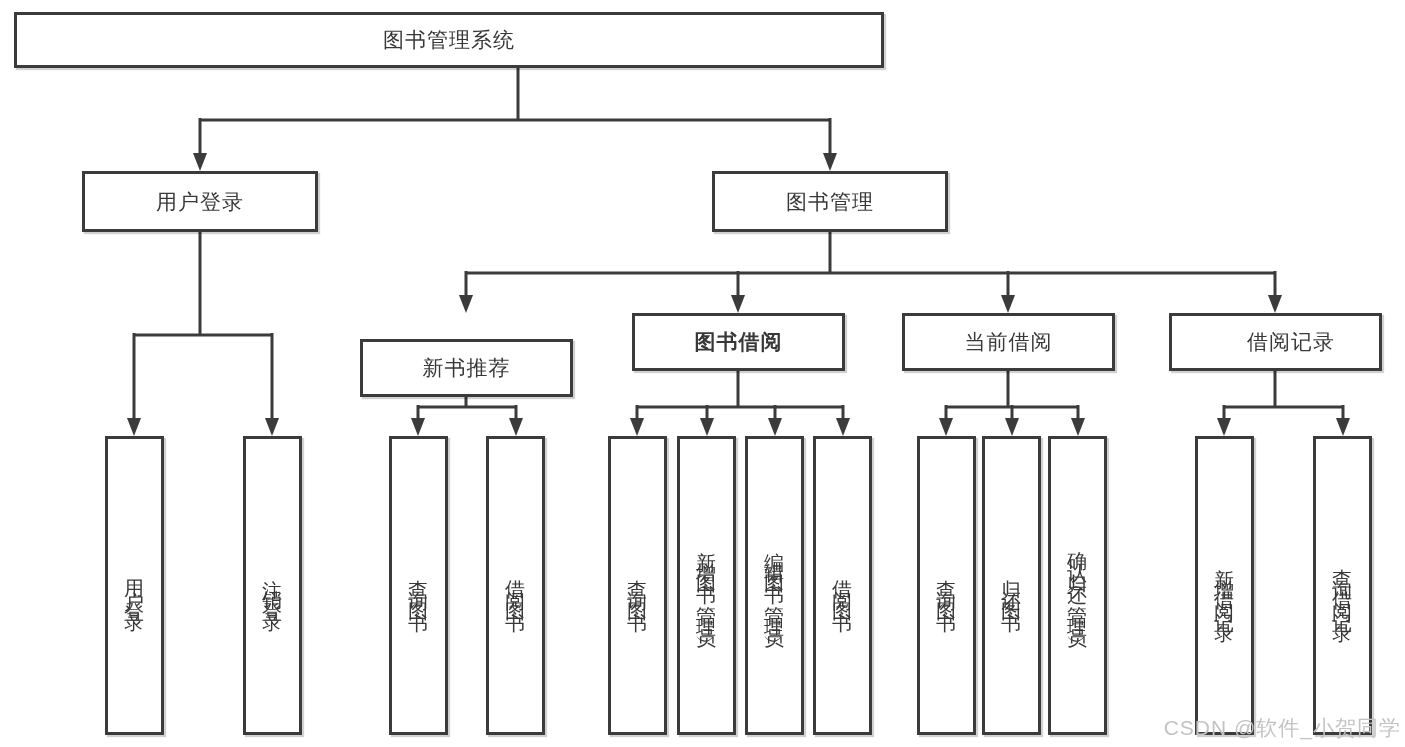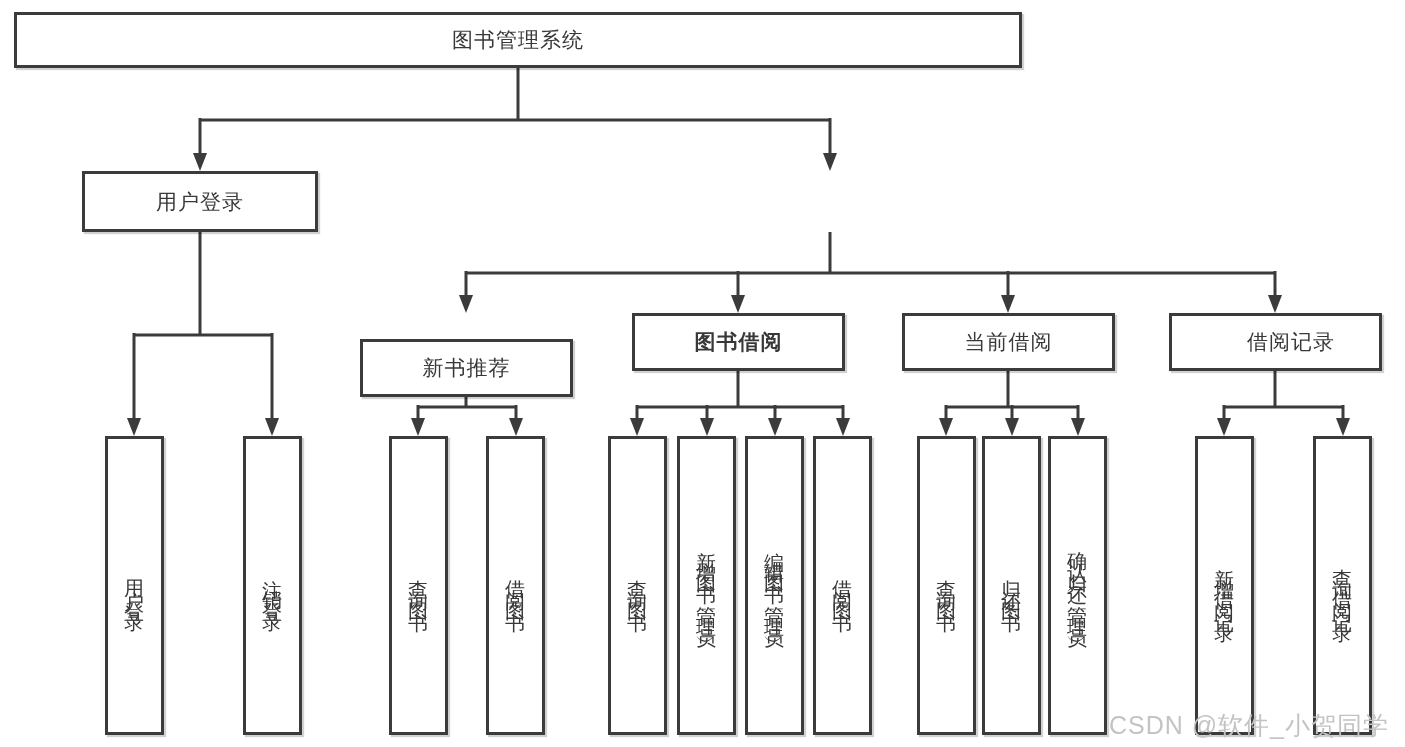--- a/index.html
+++ b/index.html
@@ -38,29 +38,29 @@
     white-space: nowrap;
   }
   .vlabel {
     writing-mode: vertical-rl;
     text-orientation: mixed;
     font-size: 20px;
     line-height: 1;
     letter-spacing: 11px;
     white-space: nowrap;
   }
-  .lvl1 { left: 14px;  top: 12px;  width: 1008px; height: 56px; }
+  .lvl1 { left: 14px;  top: 12px;  width: 870px; height: 56px; }
   .lvl2 { height: 61px; top: 171px; width: 236px; }
   .lvl3 { height: 58px; top: 313px; width: 213px; }
   .leaf { top: 436px; width: 59px; height: 299px; }
   .watermark {
     position: absolute;
-    right: 16px;
+    right: 4px;
     bottom: 5px;
-    font-size: 25px;
+    font-size: 21px;
     color: #c3c3c3;
     letter-spacing: 1px;
     z-index: 5;
     white-space: nowrap;
   }
 </style>
 </head>
 <body>
 
 <div class="stage">
@@ -127,20 +127,23 @@
     <polygon points="1336,418 1350,418 1343,436"></polygon>
   </svg>
 
   <div class="box lvl1">
     <span class="hlabel">图书管理系统</span>
   </div>
 
   <div class="box lvl2" style="left:82px;">
     <span class="hlabel">用户登录</span>
   </div>
+  <div class="box lvl2" style="left:712px;">
+    <span class="hlabel">图书管理</span>
+  </div>
 
   <div class="box lvl3" style="left:360px;margin-top:26px;">
     <span class="hlabel">新书推荐</span>
   </div>
   <div class="box lvl3" style="left:632px;font-weight:bold;">
     <span class="hlabel">图书借阅</span>
   </div>
   <div class="box lvl3" style="left:902px;">
     <span class="hlabel">当前借阅</span>
   </div>

